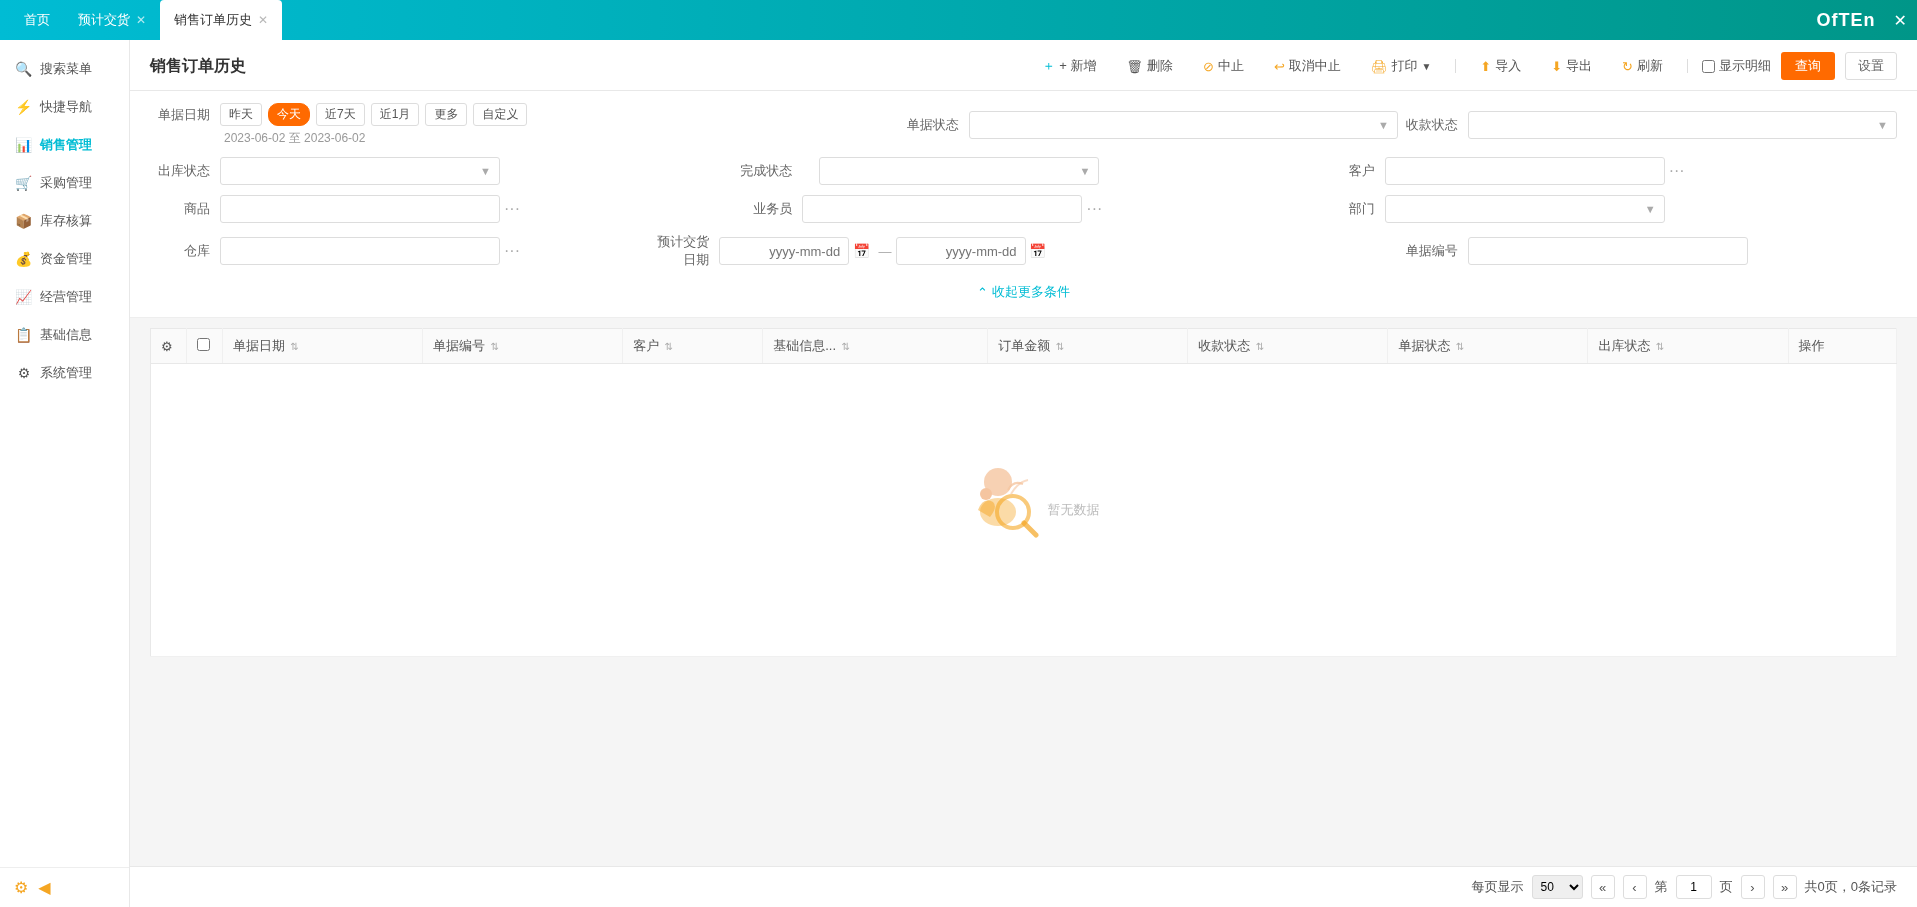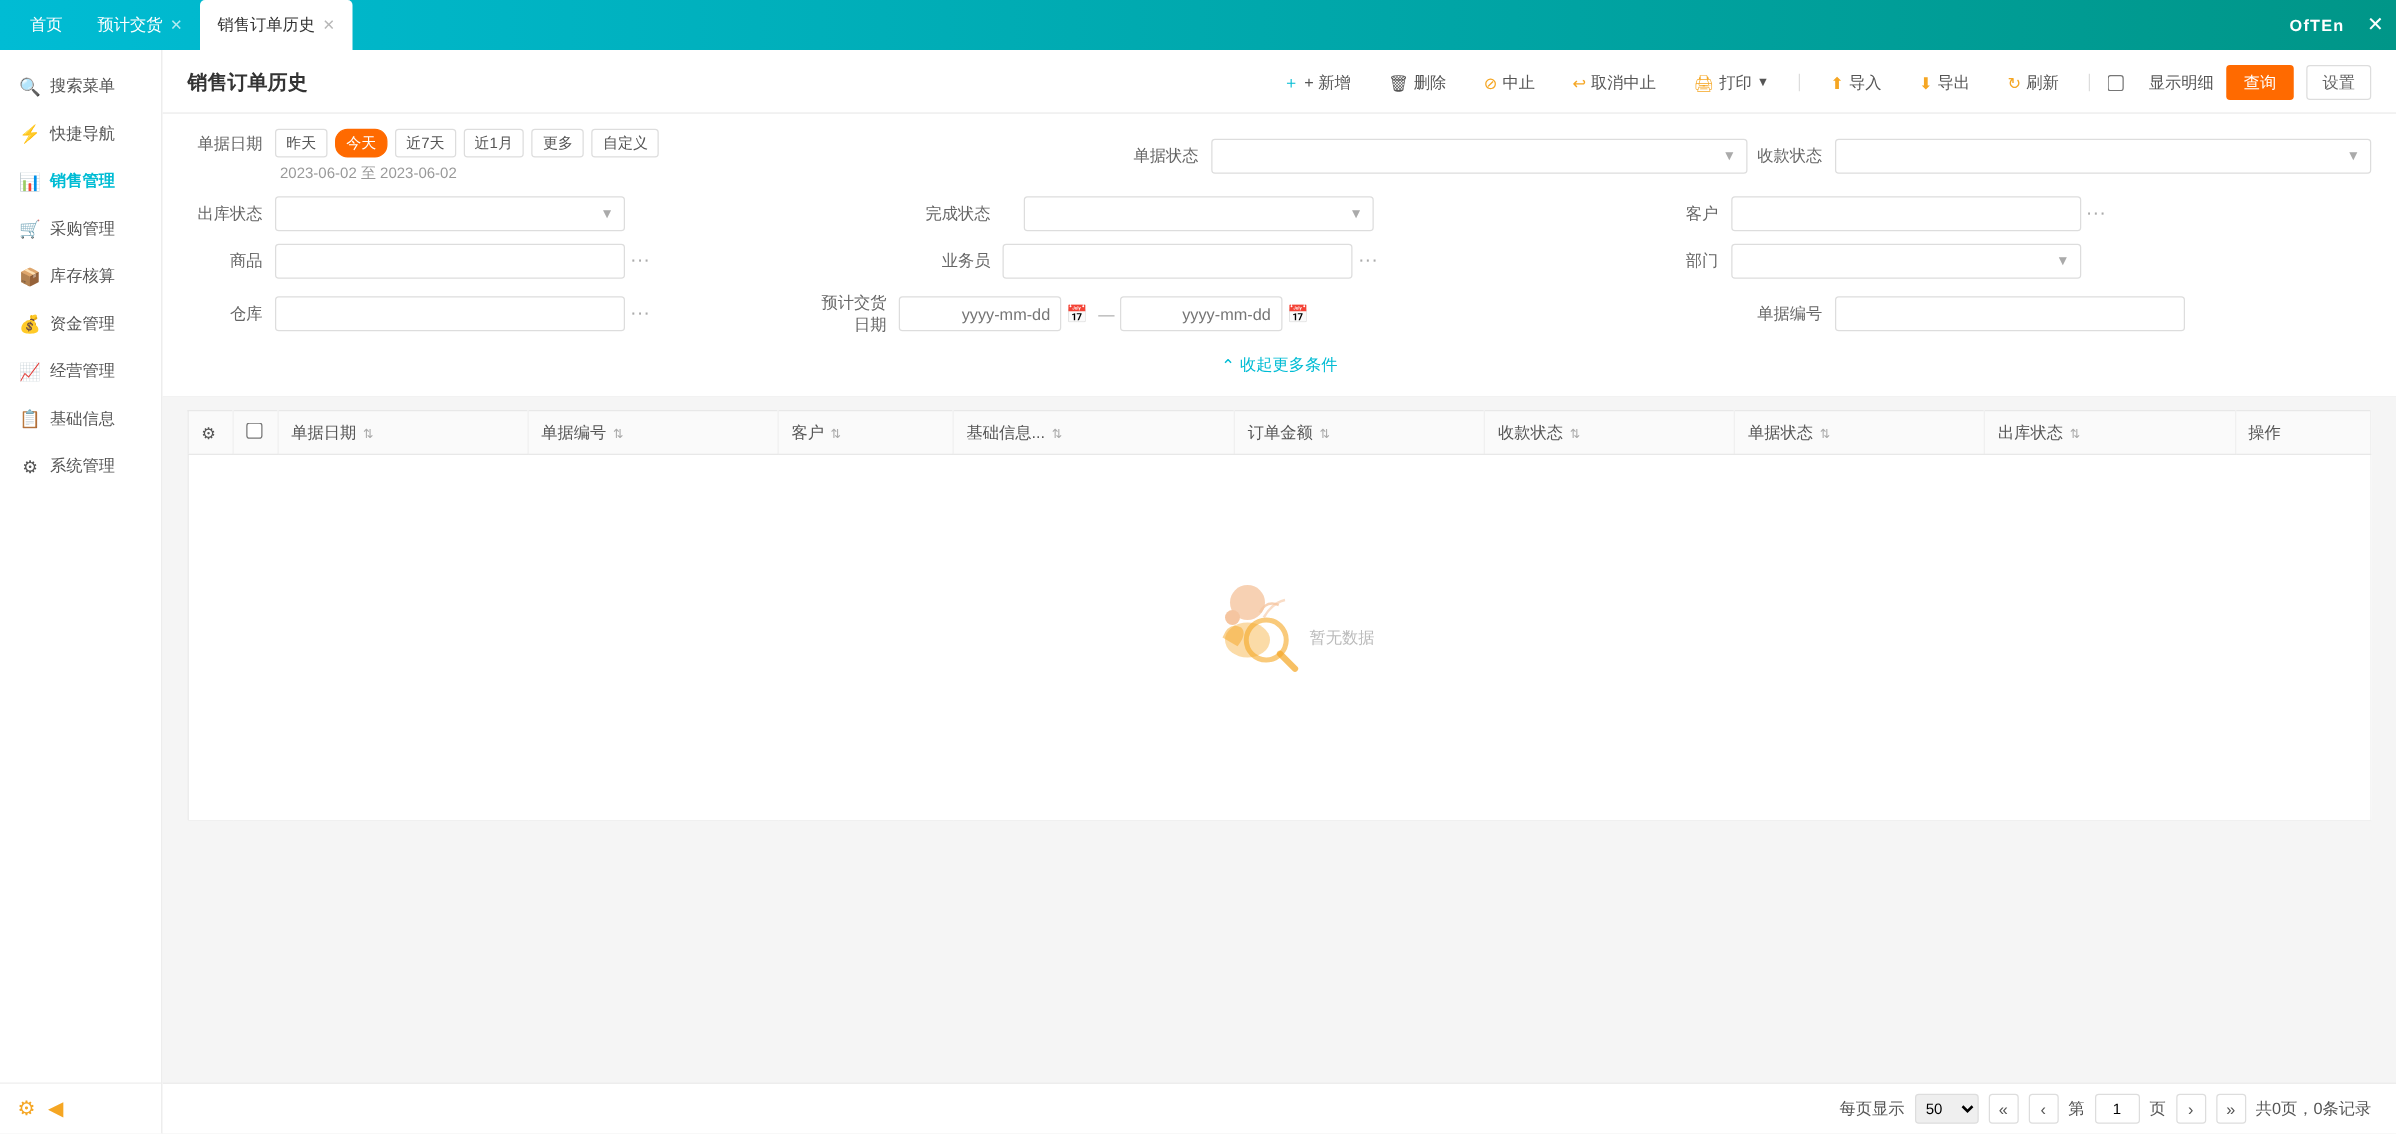--- a/index.html
+++ b/index.html
@@ -38,21 +38,21 @@
     .tab-item.active .tab-close { color: #999; }
     .top-bar-right {
       margin-left: auto;
       display: flex;
       align-items: center;
       gap: 8px;
       color: #fff;
       font-size: 12px;
     }
     .top-bar-right .brand-text {
-      font-size: 13px;
+      font-size: 18px;
       font-weight: bold;
       letter-spacing: 1px;
     }
     .top-bar-close {
       color: #fff;
       font-size: 16px;
       cursor: pointer;
       margin-left: 10px;
     }
 
@@ -161,21 +161,21 @@
       color: #666;
       border: 1px solid #ddd;
       border-radius: 3px;
       padding: 4px 12px;
       cursor: pointer;
       font-size: 13px;
     }
     .checkbox-label {
       display: flex;
       align-items: center;
-      gap: 20px;
+      gap: 4px;
       font-size: 12px;
       color: #555;
       cursor: pointer;
     }
 
     
     .filter-area {
       padding: 12px 20px;
       background: #fff;
       border-bottom: 1px solid #eee;

